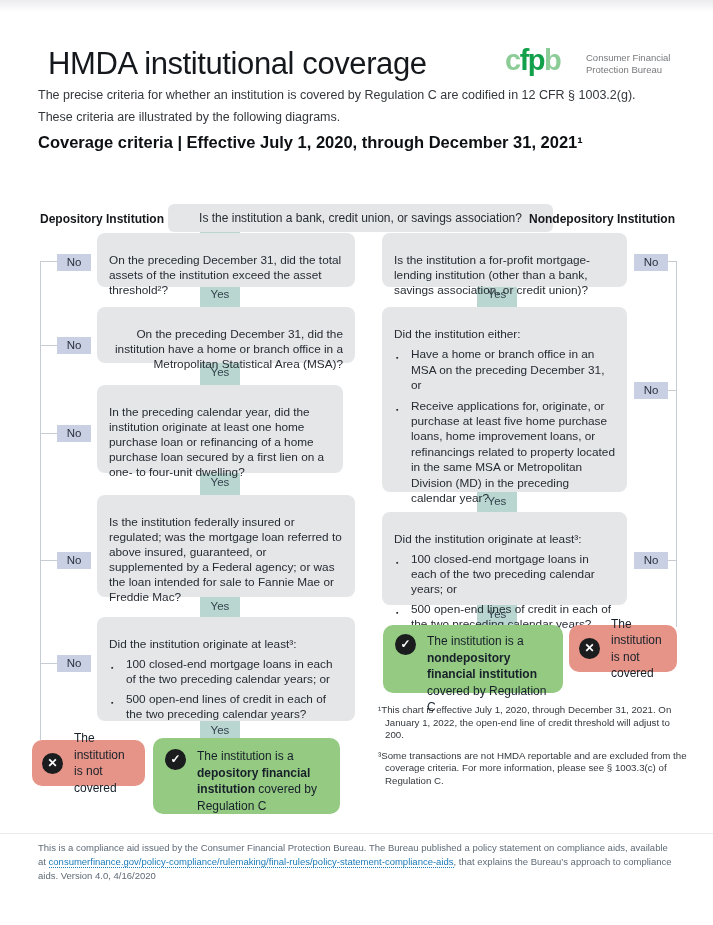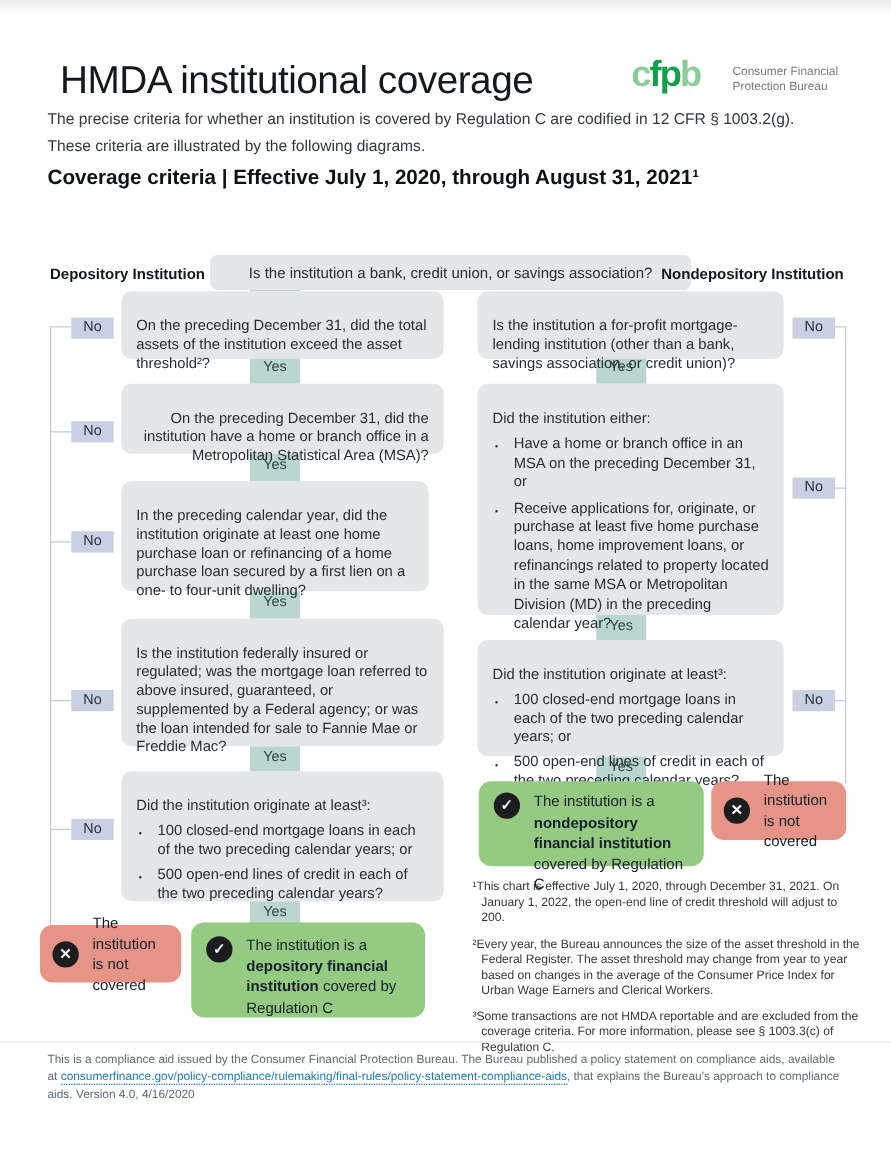--- a/index.html
+++ b/index.html
@@ -52,21 +52,21 @@
   <div class="abs logo-org" style="left:586px;top:52px;">
     <div>Consumer Financial</div>
     <div>Protection Bureau</div>
   </div>
 
   <div class="abs intro" style="left:38px;top:84px;width:630px;">
     <div>The precise criteria for whether an institution is covered by Regulation C are codified in 12 CFR § 1003.2(g).</div>
     <div>These criteria are illustrated by the following diagrams.</div>
   </div>
 
-  <div class="abs heading" style="left:38px;top:133px;">Coverage criteria | Effective July 1, 2020, through August 31, 2021¹</div>
+  <div class="abs heading" style="left:38px;top:133px;">Coverage criteria | Effective July 1, 2020, through December 31, 2021¹</div>
 
   <div class="abs line" style="left:40px;top:261px;width:1px;height:479px;"></div>
   <div class="abs line" style="left:40px;top:261px;width:17px;height:1px;"></div>
   <div class="abs line" style="left:40px;top:345px;width:17px;height:1px;"></div>
   <div class="abs line" style="left:40px;top:433px;width:17px;height:1px;"></div>
   <div class="abs line" style="left:40px;top:560px;width:17px;height:1px;"></div>
   <div class="abs line" style="left:40px;top:663px;width:17px;height:1px;"></div>
   <div class="abs line" style="left:676px;top:261px;width:1px;height:366px;"></div>
   <div class="abs line" style="left:668px;top:261px;width:9px;height:1px;"></div>
   <div class="abs line" style="left:668px;top:390px;width:9px;height:1px;"></div>
@@ -149,19 +149,18 @@
     <span class="ricon">✓</span>
     <span><span>The institution is a </span><span class="b">nondepository financial institution</span><span> covered by Regulation C</span></span>
   </div>
   <div class="abs result red" style="left:569px;top:625px;width:108px;height:47px;padding:6px 10px;">
     <span class="ricon">✕</span>
     <span>The institution is not covered</span>
   </div>
 
   <div class="abs footnotes" style="left:378px;top:704px;width:312px;">
     <p>¹This chart is effective July 1, 2020, through December 31, 2021. On January 1, 2022, the open-end line of credit threshold will adjust to 200.</p>
-    <p>²Every year, the Bureau announces the size of the asset threshold in the Federal Register. The asset threshold may change from year to year based on changes in the average of the Consumer Price Index for Urban Wage Earners and Clerical Workers.</p>
     <p>³Some transactions are not HMDA reportable and are excluded from the coverage criteria. For more information, please see § 1003.3(c) of Regulation C.</p>
   </div>
 
   <div class="footer-rule"></div>
   <div class="abs footer" style="left:38px;top:841px;width:640px;"><span>This is a compliance aid issued by the Consumer Financial Protection Bureau. The Bureau published a policy statement on compliance aids, available at </span><a class="link">consumerfinance.gov/policy-compliance/rulemaking/final-rules/policy-statement-compliance-aids</a><span>, that explains the Bureau’s approach to compliance aids. Version 4.0, 4/16/2020</span></div>
 </div>
 
 </body></html>

